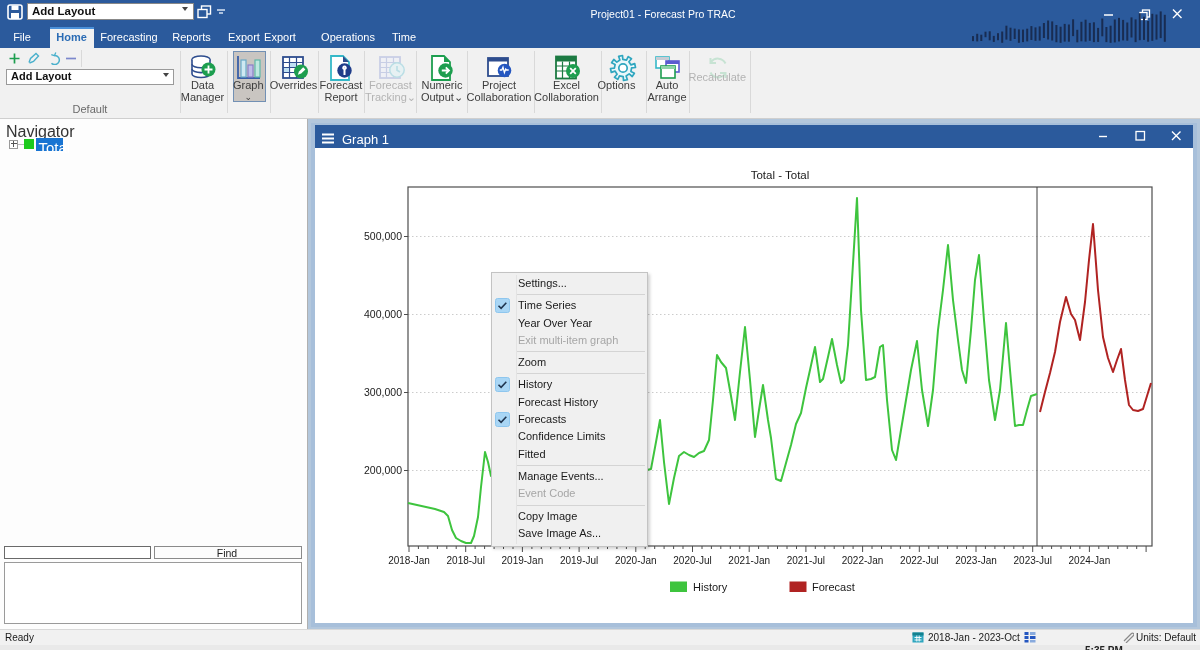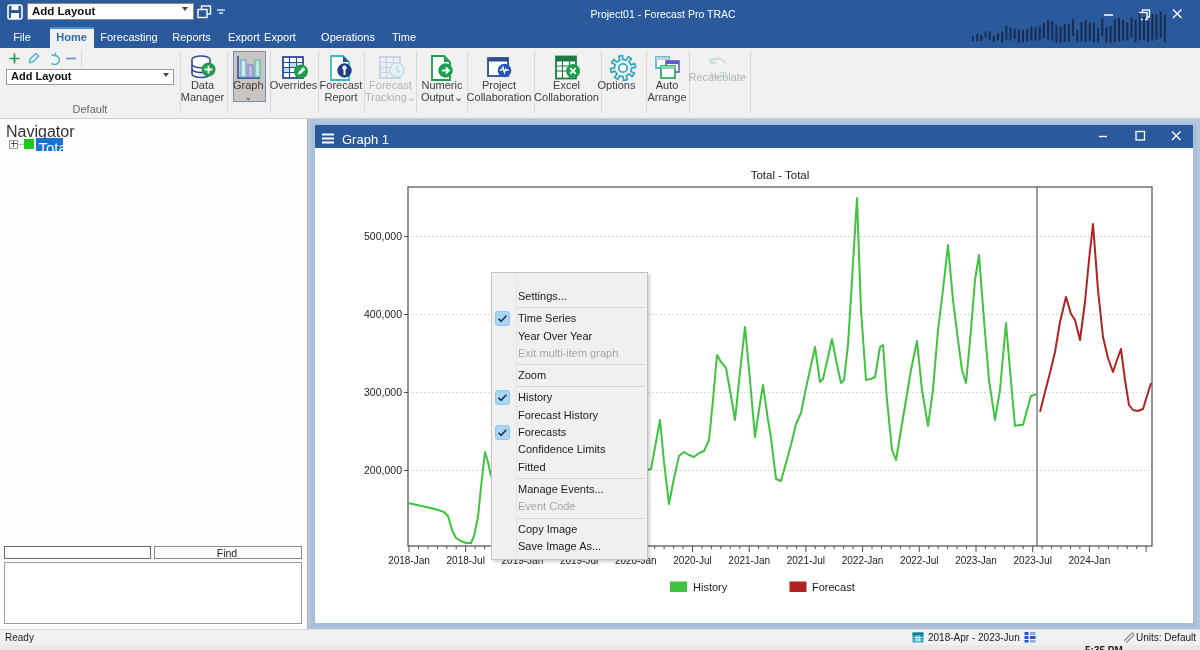--- a/index.html
+++ b/index.html
@@ -342,21 +342,21 @@
     <line x1="1037" y1="187" x2="1037" y2="546" stroke="#3c3c3c" stroke-width="1"></line>
     <polyline points="408,503 417,505 426,507 435,509 444,512 448,516 452,530 456,538 461,541 466,543 471,543 474,536 478,517 481,487 485,452 488,462 491,476 497,470 503,478 509,465 515,473 521,460 527,470 533,458 539,468 545,455 551,465 557,452 563,462 569,450 575,460 581,448 587,458 593,446 599,456 605,444 611,454 617,442 623,452 629,450 635,460 641,466 647,470 651,469 656,442 660,420 664,462 669,504 674,478 679,456 684,452 689,455 694,457 699,453 704,451 709,440 713,400 717,355 721,362 726,368 731,396 735,420 740,372 745,327 750,380 755,437 759,410 763,385 768,420 771,438 776,479 781,481 786,463 791,445 796,424 801,413 806,388 810,370 815,347 820,382 823,379 828,357 832,339 837,365 841,383 844,380 848,345 852,280 857,198 861,310 866,380 871,379 875,377 880,347 883,345 887,400 892,450 896,460 901,430 906,400 911,370 917,341 922,390 928,426 933,390 938,330 943,290 948,245 953,300 958,340 962,370 966,383 971,330 975,280 979,255 984,320 989,380 995,420 1000,390 1006,323 1010,370 1015,426 1019,425 1023,425 1027,410 1031,396 1037,394" fill="none" stroke="#3ec43e" stroke-width="2" stroke-linejoin="round"></polyline>
     <polyline points="1040,412 1045,392 1050,373 1055,352 1060,322 1066,297 1071,314 1075,320 1080,340 1085,302 1089,260 1093,224 1098,290 1103,337 1108,358 1113,372 1117,360 1121,349 1125,380 1129,405 1133,410 1138,411 1143,409 1147,396 1151,383" fill="none" stroke="#b02322" stroke-width="2" stroke-linejoin="round"></polyline>
     <text x="780" y="179" text-anchor="middle" font-size="11.5" fill="#1a1a1a">Total - Total</text>
     <rect x="670" y="581.5" width="17" height="10.5" fill="#3ec43e"></rect>
     <text x="693" y="591" font-size="11" fill="#1a1a1a">History</text>
     <rect x="789.5" y="581.5" width="17" height="10.5" fill="#b02322"></rect>
     <text x="812" y="591" font-size="11" fill="#1a1a1a">Forecast</text>
   </svg>
 
-<div class="abs" style="left:491px;top:272px;width:155px;height:271px;background:#f0f0f0;border:1px solid #c3c3c3;z-index:10;box-shadow:2px 2px 3px rgba(0,0,0,.18);padding-top:15px">
+<div class="abs" style="left:491px;top:272px;width:155px;height:271px;background:#f0f0f0;border:1px solid #c3c3c3;z-index:10;box-shadow:2px 2px 3px rgba(0,0,0,.18);padding-top:2px">
 <div class="mitem" style="color:#1a1a1a">Settings...</div>
     <div class="msep"></div>
     <div class="mitem" style="color:#1a1a1a"><span class="chk"><svg width="15" height="15" viewBox="0 0 15 15">
           <rect x="0.5" y="0.5" width="14" height="14" rx="2" fill="#a9d6f5" stroke="#8ec6ee"></rect>
           <path d="M3.5 7.8 l2.6 2.6 5.2-5.6" fill="none" stroke="#20354f" stroke-width="1.6"></path>
         </svg></span>Time Series</div>
     <div class="mitem" style="color:#1a1a1a">Year Over Year</div>
     <div class="mitem" style="color:#a6a6a6">Exit multi-item graph</div>
     <div class="msep"></div>
     <div class="mitem" style="color:#1a1a1a">Zoom</div>
@@ -381,21 +381,21 @@
 <div style="position:absolute;left:23.5px;top:2px;bottom:2px;width:1px;background:#e3e3e3"></div>
 </div>
 
 <div class="abs" style="left:0;top:629px;width:1200px;height:16px;background:#f1f1f1;border-top:1px solid #d9d9d9;box-sizing:border-box"></div>
 <div class="abs sbar" style="left:5px;top:632px">Ready</div>
 <svg class="abs" style="left:912px;top:631px" width="12" height="12" viewBox="0 0 12 12">
  <rect x="0.5" y="1.5" width="11" height="10" fill="#2fa6bf"></rect>
  <rect x="0.5" y="1.5" width="11" height="3" fill="#12818f"></rect>
  <path d="M2.5 6.5 h7 M2.5 9 h7 M4.8 4.5 v6 M7.2 4.5 v6" stroke="#fff" stroke-width="0.9"></path>
 </svg>
-<div class="abs sbar" style="left:928px;top:632px">2018-Apr - 2023-Jun</div>
+<div class="abs sbar" style="left:928px;top:632px">2018-Jan - 2023-Oct</div>
 <svg class="abs" style="left:1024px;top:631px" width="12" height="12" viewBox="0 0 12 12">
  <rect x="0.5" y="1" width="4" height="3" fill="#2456c0"></rect>
     <rect x="6" y="1" width="5.5" height="3" fill="#88aadd"></rect>
  <rect x="0.5" y="5" width="4" height="3" fill="#2456c0"></rect>
     <rect x="6" y="5" width="5.5" height="3" fill="#2456c0"></rect>
  <rect x="0.5" y="9" width="4" height="2.5" fill="#2456c0"></rect>
     <rect x="6" y="9" width="5.5" height="2.5" fill="#88aadd"></rect>
 </svg>
 <div class="abs sbar" style="left:1040px;top:668px">Hierarchy 1-2-3-4</div>
 <svg class="abs" style="left:1122px;top:631px" width="12" height="12" viewBox="0 0 12 12">

